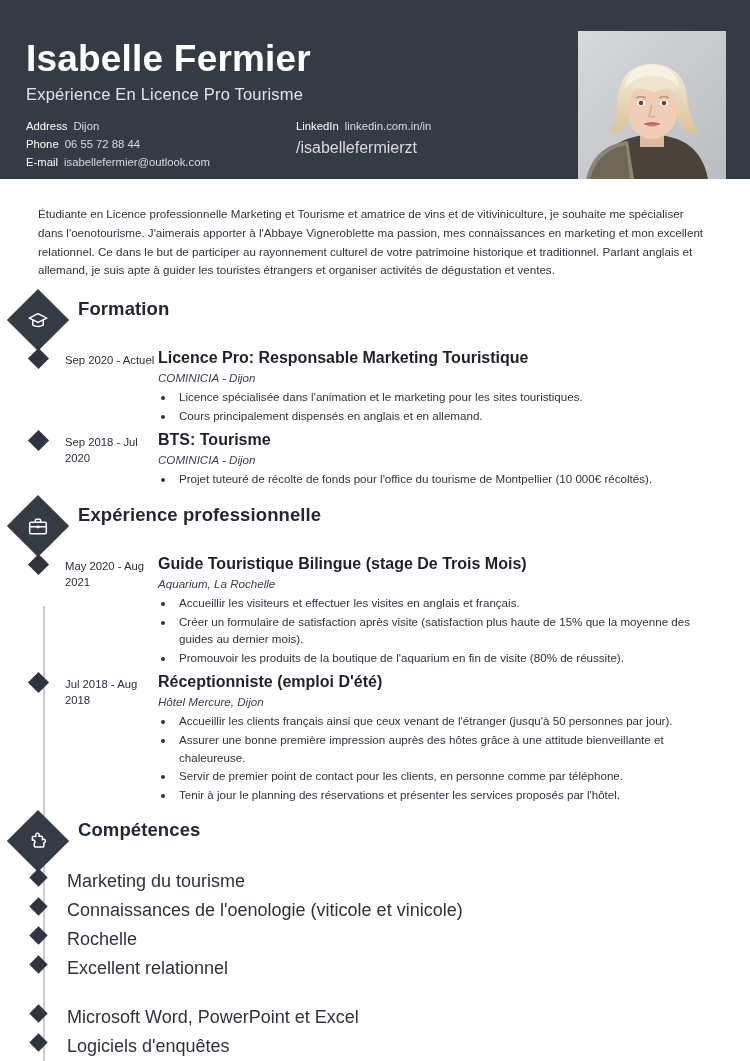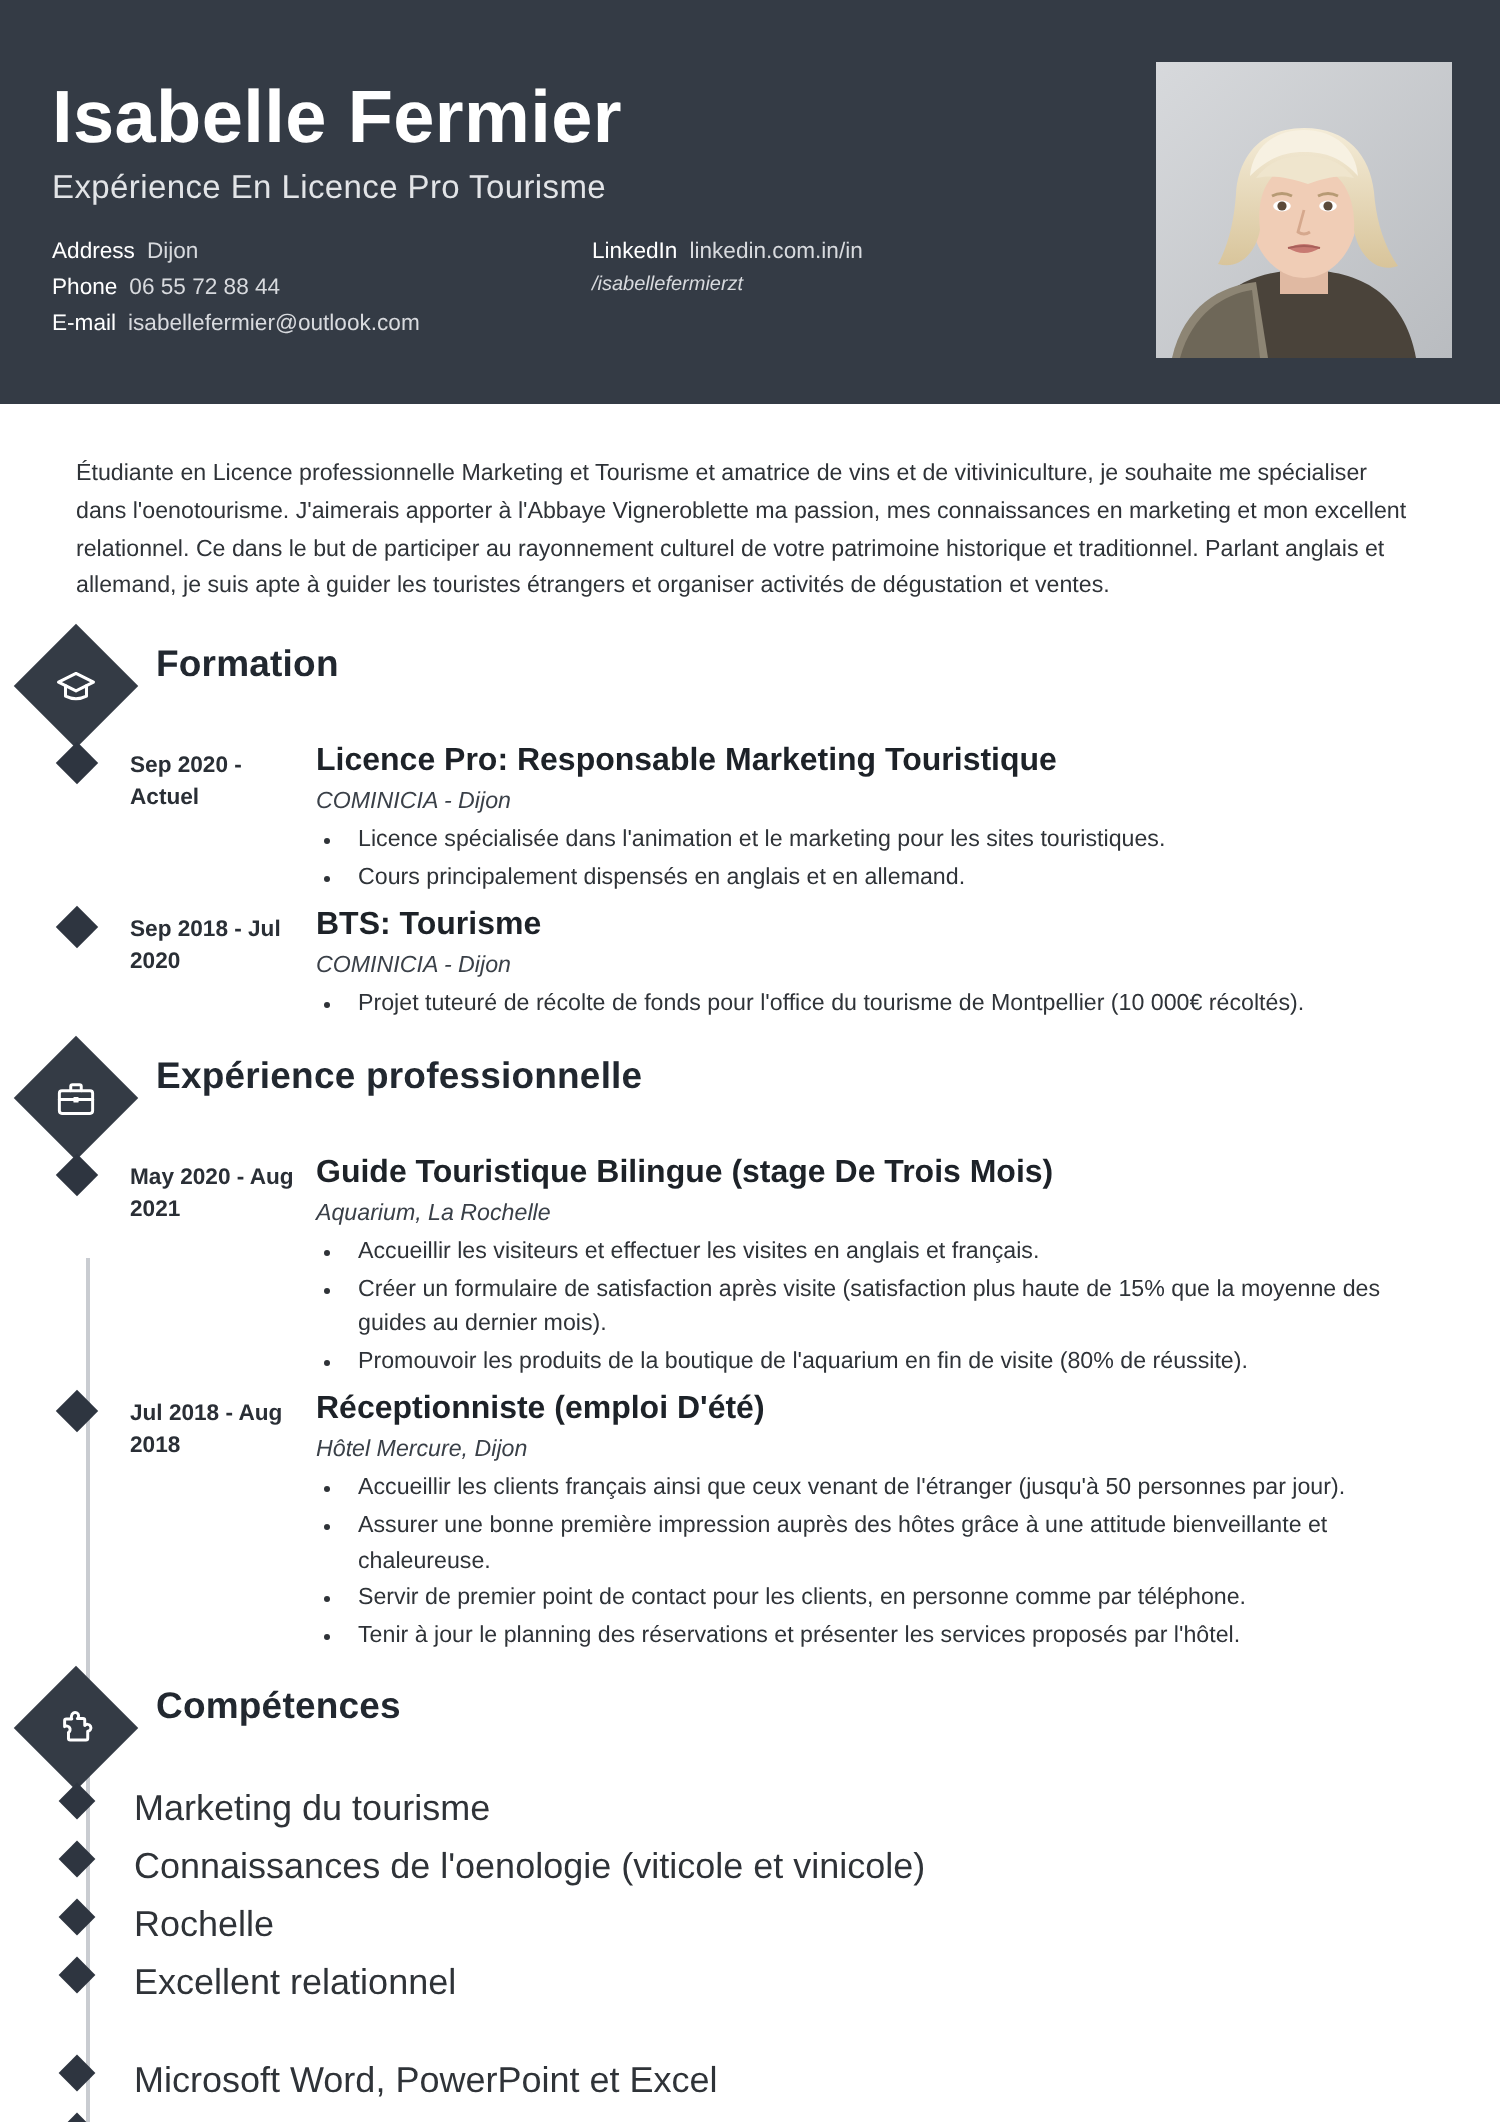--- a/index.html
+++ b/index.html
@@ -6,21 +6,21 @@
   html, body {
     width: 750px; height: 1061px;
     background: #ffffff;
     font-family: "Liberation Sans", sans-serif;
   }
   .page { position: relative; width: 750px; height: 1061px; background:#fff; overflow:hidden; }
 
   
   .header {
     position: relative;
-    height: 202px;
+    height: 179px;
     background: #343b45;
     padding: 40px 0 0 26px;
   }
   .name {
     font-size: 37px; font-weight: bold; color: #ffffff;
     letter-spacing: .2px; line-height: 1.05;
   }
   .subtitle {
     font-size: 16.5px; color: #e2e4e7; font-weight: normal;
     margin-top: 6px; letter-spacing: .2px;
@@ -30,21 +30,21 @@
     display: flex;
     width: 500px;
   }
   .contact-col { width: 270px; }
   .contact-col.second { width: 230px; }
   .contact-row {
     font-size: 11.3px; color: #d8dade; line-height: 1.62;
     white-space: nowrap;
   }
   .contact-row .lbl { font-weight: normal; color: #ffffff; margin-right: 6px; }
-  .contact-sub { font-size: 10px; color: #d8dade; line-height: 1.62; font-style: italic; }
+  .contact-sub { font-size: 16px; color: #d8dade; line-height: 1.62; }
 
   
   .photo-frame {
     position: absolute; right: 24px; top: 31px;
     width: 148px; height: 148px;
     background: #9ba0a6;
     overflow: hidden;
   }
   .photo-frame svg { display:block; width:100%; height:100%; }
 
@@ -98,21 +98,21 @@
   .dia-small {
     position: absolute;
     left: 0; top: 9px;
     width: 15px; height: 15px;
     background: #2e3540;
     transform: rotate(45deg);
   }
   .entry-dates {
     width: 93px; flex: 0 0 93px;
     margin-left: 34px;
-    font-size: 11.3px; font-weight: bold; color: #2a2f36;
+    font-size: 11.3px; font-weight: normal; color: #2a2f36;
     line-height: 1.42; padding-top: 4px;
   }
   .entry-main { flex: 1; padding-right: 34px; }
   .entry-title {
     font-size: 16px; font-weight: bold; color: #1d2228;
     line-height: 1.25;
   }
   .entry-org {
     font-size: 11.6px; font-style: italic; color: #3a4048;
     margin-top: 3px;

